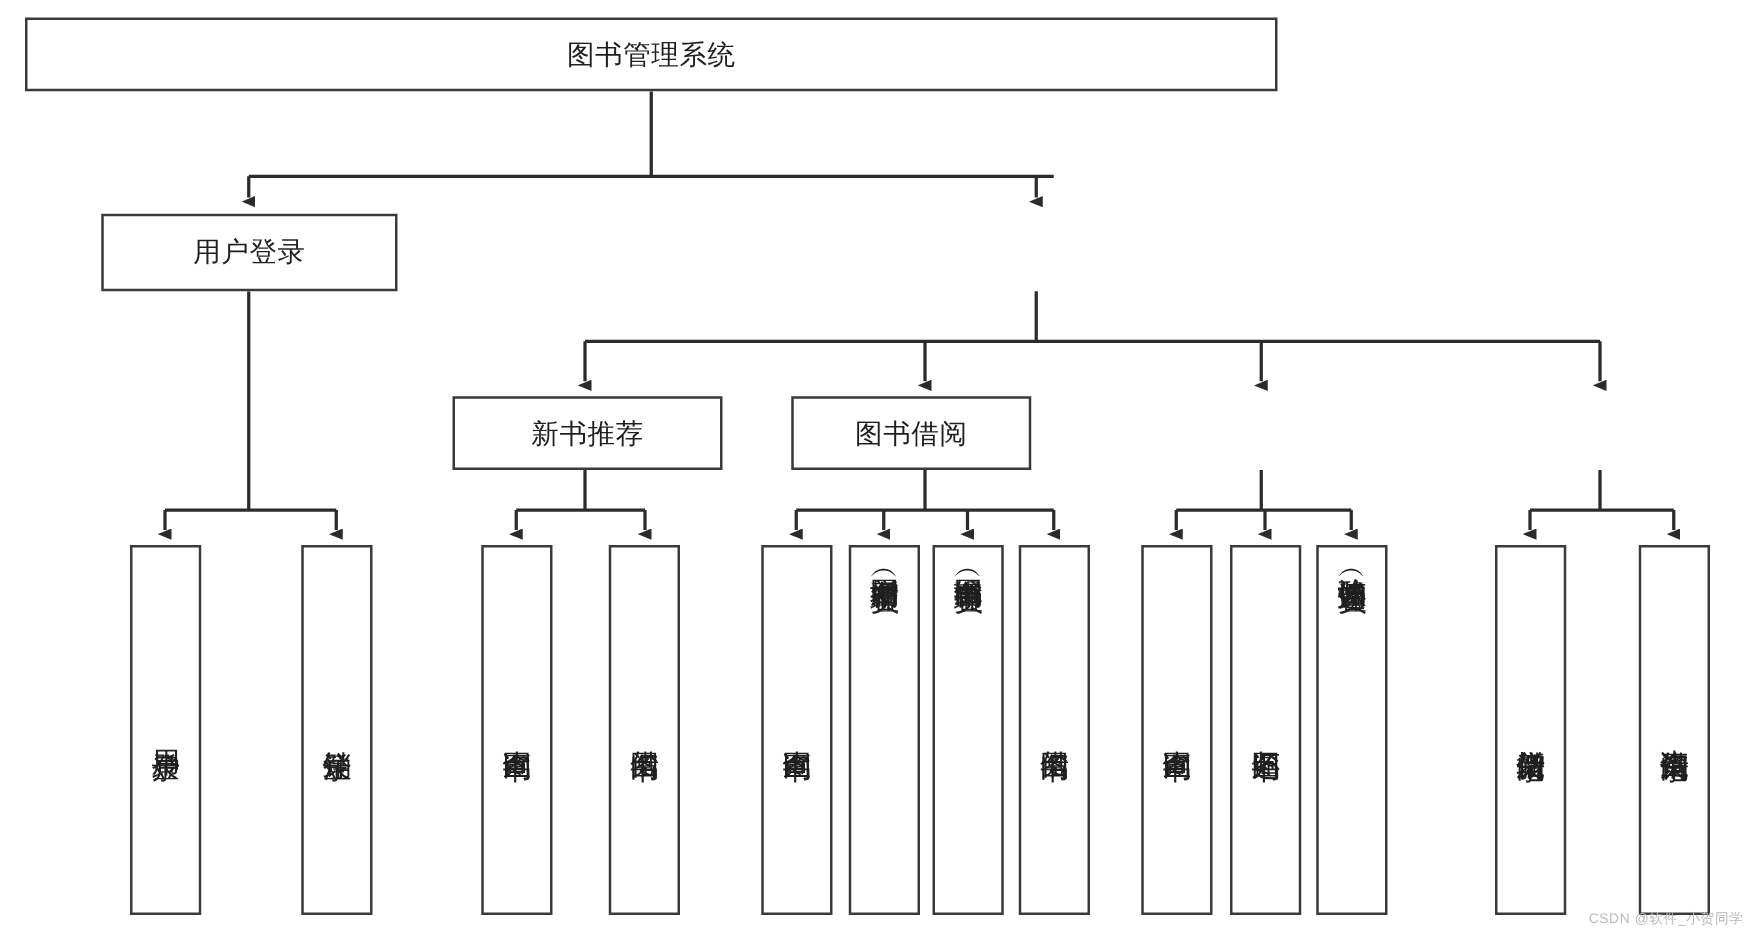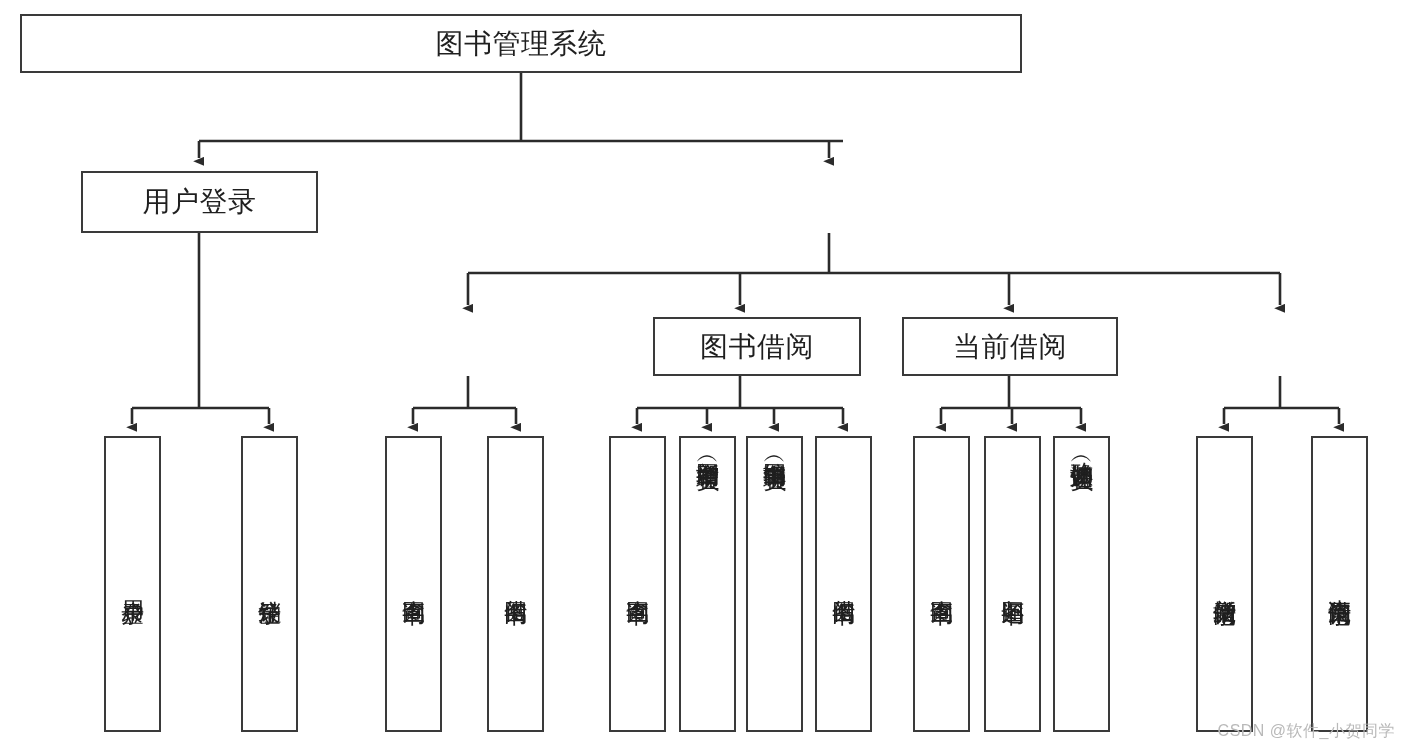--- a/index.html
+++ b/index.html
@@ -31,21 +31,21 @@
     position: absolute;
     box-sizing: border-box;
     background: #ffffff;
     border: 2.5px solid #3a3a3a;
     display: flex;
     align-items: center;
     justify-content: center;
     z-index: 2;
   }
   .node .label {
-    font-size: 28px;
+    font-size: 22px;
     line-height: 1.14;
     letter-spacing: 0.5px;
     color: #1f1f1f;
     white-space: nowrap;
     text-align: center;
   }
   
   .node.horiz .label {
     writing-mode: horizontal-tb;
   }
@@ -63,21 +63,21 @@
     letter-spacing: 1px;
   }
   .node.vert.centered {
     align-items: center;
     padding-top: 0;
   }
   #watermark {
     position: absolute;
     right: 10px;
     bottom: 5px;
-    font-size: 16px;
+    font-size: 11px;
     color: #b9b9b9;
     letter-spacing: 0.5px;
     z-index: 5;
     user-select: none;
     white-space: nowrap;
   }
 </style>
 </head>
 <body>
 
@@ -134,25 +134,25 @@
   </svg>
 
   <div class="node horiz" style="left:20px; top:14px; width:1002px; height:59px;">
     <span class="label">图书管理系统</span>
   </div>
 
   <div class="node horiz" style="left:81px; top:171px; width:237px; height:62px;">
     <span class="label">用户登录</span>
   </div>
 
-  <div class="node horiz" style="left:633px; top:317px; width:208px; height:59px;margin-left:20px;">
+  <div class="node horiz" style="left:362px; top:317px; width:216px; height:59px;">
+    <span class="label">新书推荐</span>
+  </div>
+  <div class="node horiz" style="left:633px; top:317px; width:192px; height:59px;">
     <span class="label">图书借阅</span>
-  </div>
-  <div class="node horiz" style="left:902px; top:317px; width:216px; height:59px;">
-    <span class="label">当前借阅</span>
   </div>
 
   <div class="node vert centered" style="left:104px; top:436px; width:57px; height:296px;">
     <span class="label">用户登录</span>
   </div>
   <div class="node vert centered" style="left:241px; top:436px; width:57px; height:296px;">
     <span class="label">注销登录</span>
   </div>
 
   <div class="node vert centered" style="left:385px; top:436px; width:57px; height:296px;">

